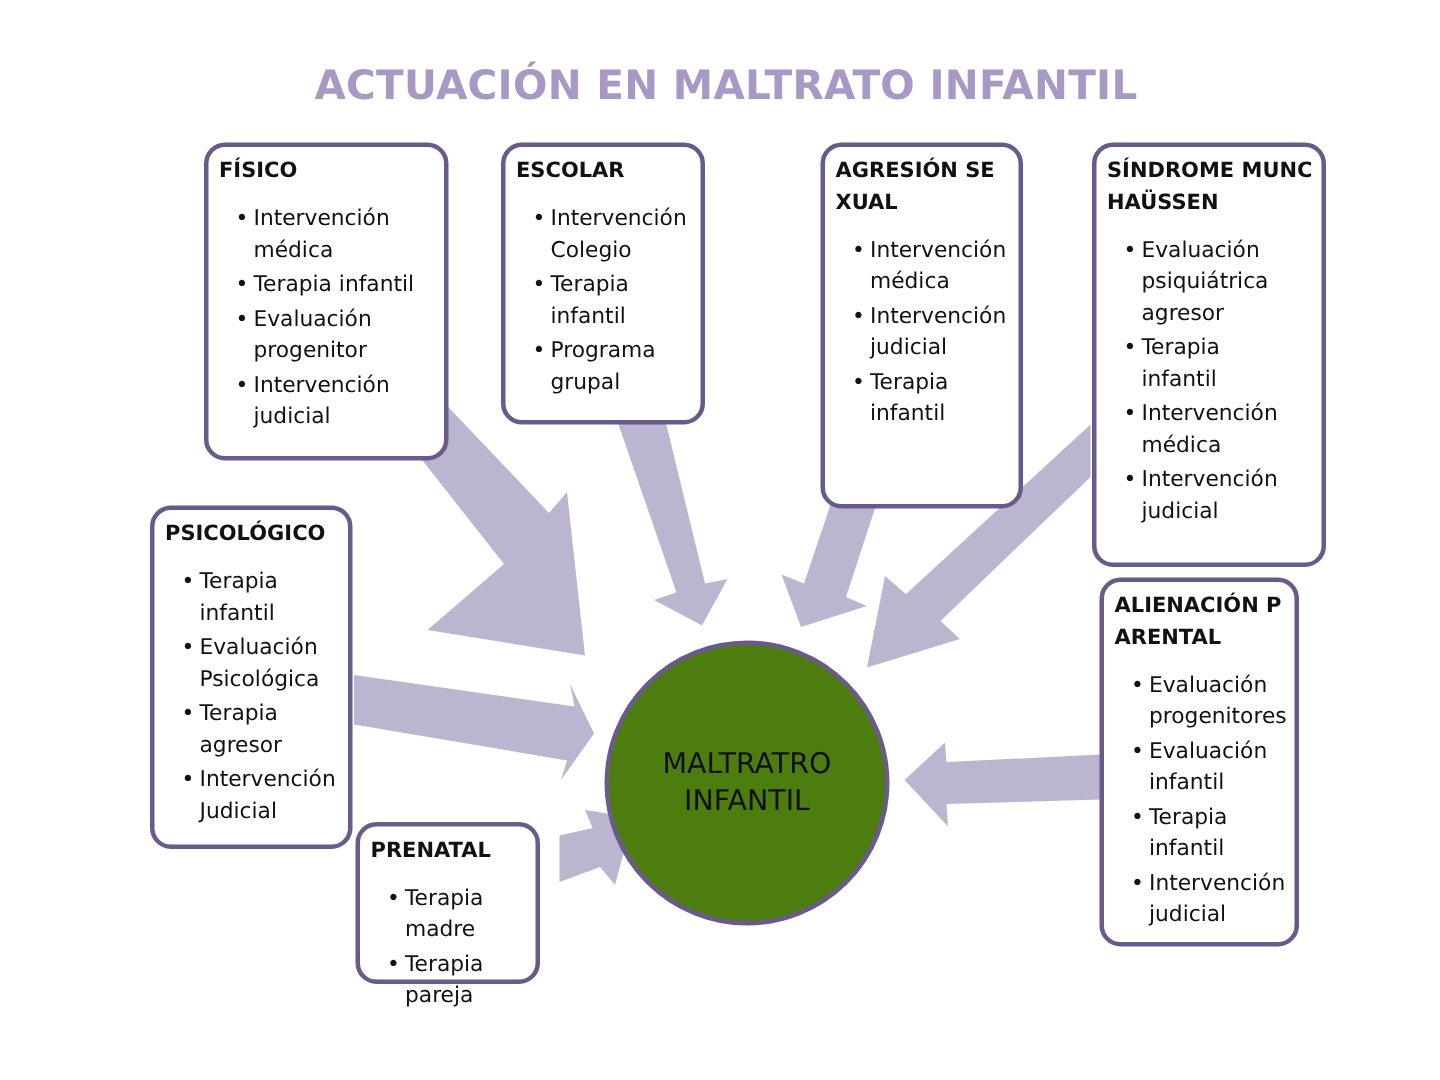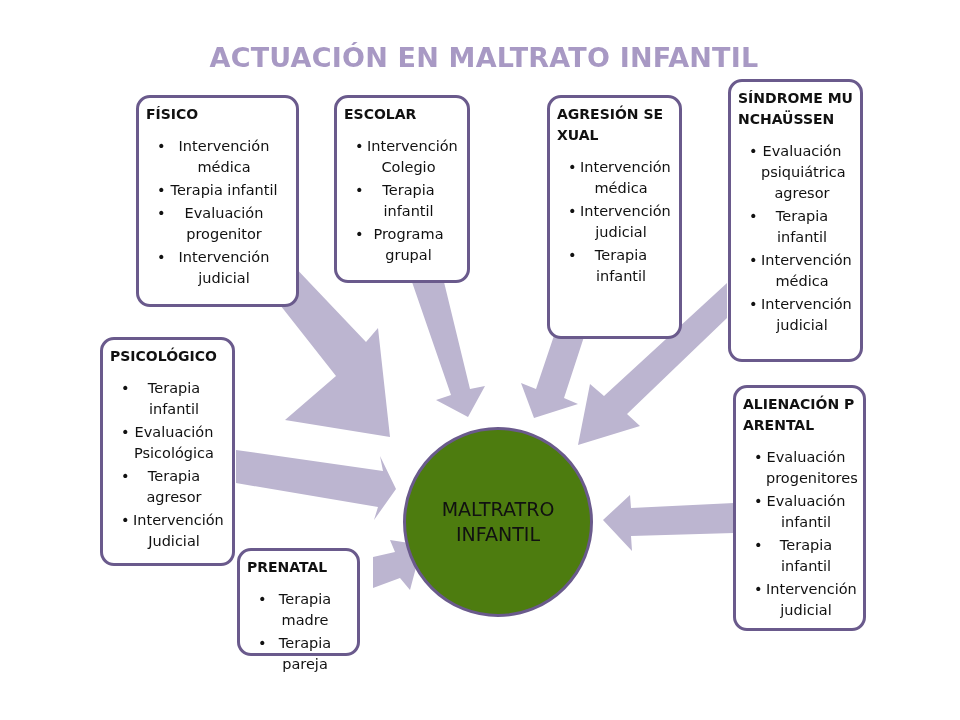--- a/index.html
+++ b/index.html
@@ -13,21 +13,21 @@
     font-family: "DejaVu Sans", sans-serif;
   }
   svg.arrows { position: absolute; left: 0; top: 0; }
   .box {
     position: absolute; box-sizing: border-box; background: #fff;
     border: 3px solid #6a5a8c; border-radius: 14px;
     padding: 6px 6px 6px 7px; color: #111;
     font-family: "DejaVu Sans", sans-serif; font-size: 14.5px; line-height: 21px;
   }
   .box .head { font-weight: bold; font-size: 14px; line-height: 21px; margin-bottom: 6px; word-break: break-all; }
-  .box ul { list-style: none; margin: 11px; padding: 0; text-align: center; }
+  .box ul { list-style: none; margin: 11px; padding: 0; }
   .box li { position: relative; padding-left: 12px; margin-bottom: 2px; }
   .box li::before { content: "•"; position: absolute; left: 0; top: 0; }
   .circle {
     position: absolute; left: 403px; top: 427px; width: 190px; height: 190px;
     box-sizing: border-box; border: 3px solid #6a5a8c; border-radius: 50%; background: #4d7c0f;
     display: flex; align-items: center; justify-content: center; text-align: center;
     font-family: "DejaVu Sans", sans-serif; font-size: 19px; line-height: 25px; color: #111;
   }
 </style>
 </head>
@@ -75,21 +75,21 @@
 
 <div class="box" style="left:547px; top:95px; width:135px; height:244px;">
   <div class="head">AGRESIÓN SEXUAL</div>
   <ul>
     <li>Intervención médica</li>
     <li>Intervención judicial</li>
     <li>Terapia infantil</li>
   </ul>
 </div>
 
-<div class="box" style="left:728px; top:79px; width:135px; height:283px;">
+<div class="box" style="left:728px; top:95px; width:156px; height:283px;">
   <div class="head">SÍNDROME MUNCHAÜSSEN</div>
   <ul>
     <li>Evaluación psiquiátrica agresor</li>
     <li>Terapia infantil</li>
     <li>Intervención médica</li>
     <li>Intervención judicial</li>
   </ul>
 </div>
 
 <div class="box" style="left:100px; top:337px; width:135px; height:229px;">

